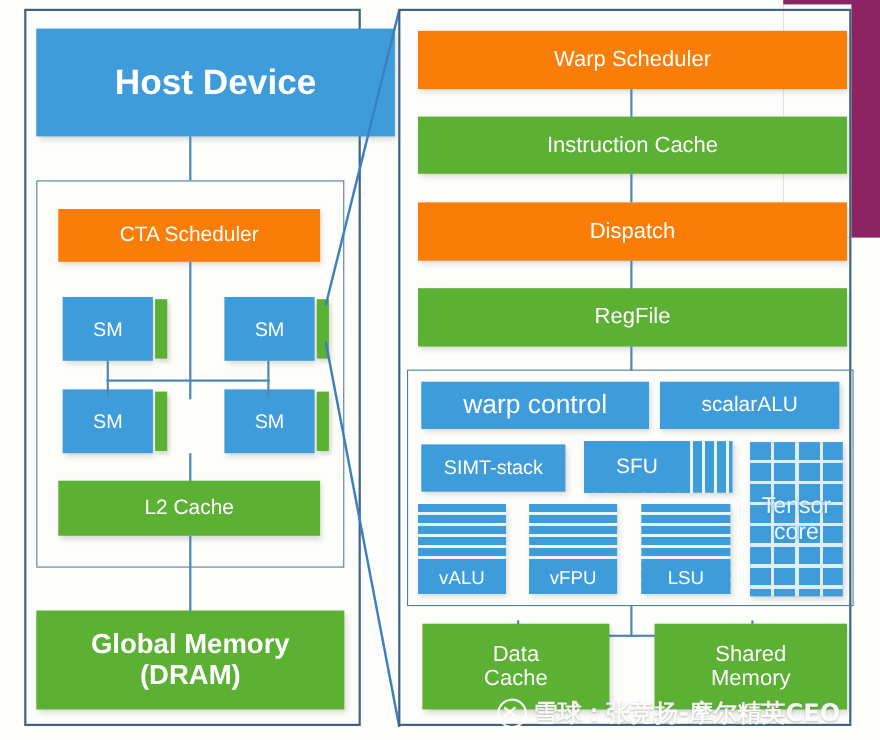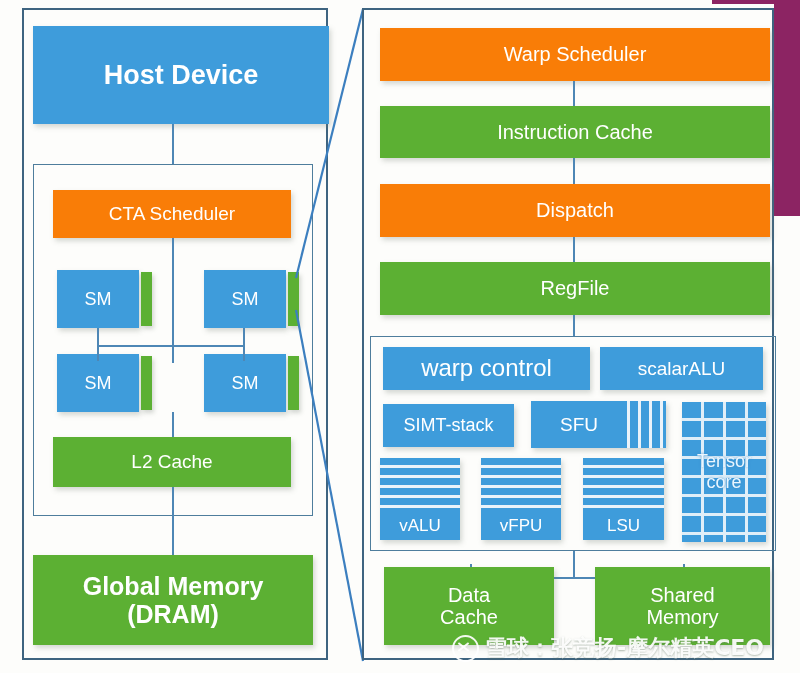--- a/index.html
+++ b/index.html
@@ -145,21 +145,21 @@
       repeating-linear-gradient(to bottom, #3E9CDB 0 16px, #dfeef8 16px 19px),
       repeating-linear-gradient(to right,  #3E9CDB 0 19px, #dfeef8 19px 22px);
     background-blend-mode: lighten;
     box-shadow: 2px 3px 5px rgba(120,130,120,0.30);
     display: flex;
     align-items: center;
     justify-content: center;
   }
   .grid-unit .unit-label {
     color: #eaf6ff;
-    font-size: 18px;
+    font-size: 21px;
     text-align: center;
     line-height: 1.15;
     text-shadow: 0 0 3px rgba(60,140,200,0.9);
   }
 
   
   .watermark {
     position: absolute;
     left: 452px;
     top: 633px;
@@ -197,21 +197,21 @@
 </head>
 <body>
 
 <div id="canvas">
 
   <div class="corner-band"></div>
   <div class="corner-band-inner"></div>
 
   <div class="frame" style="left:22px; top:8px; width:306px; height:652px;"></div>
 
-  <div class="box blue" style="left:33px; top:26px; width:296px; height:98px; font-size:27px; font-weight:bold;">
+  <div class="box blue" style="left:33px; top:26px; width:326px; height:98px; font-size:32px; font-weight:bold;">
     <span>Host Device</span>
   </div>
 
   <div class="vline" style="left:172px; top:124px; height:40px;"></div>
 
   <div class="frame-thin" style="left:33px; top:164px; width:280px; height:352px;"></div>
 
   <div class="box orange" style="left:53px; top:190px; width:238px; height:48px; font-size:19px;">
     <span>CTA Scheduler</span>
   </div>

